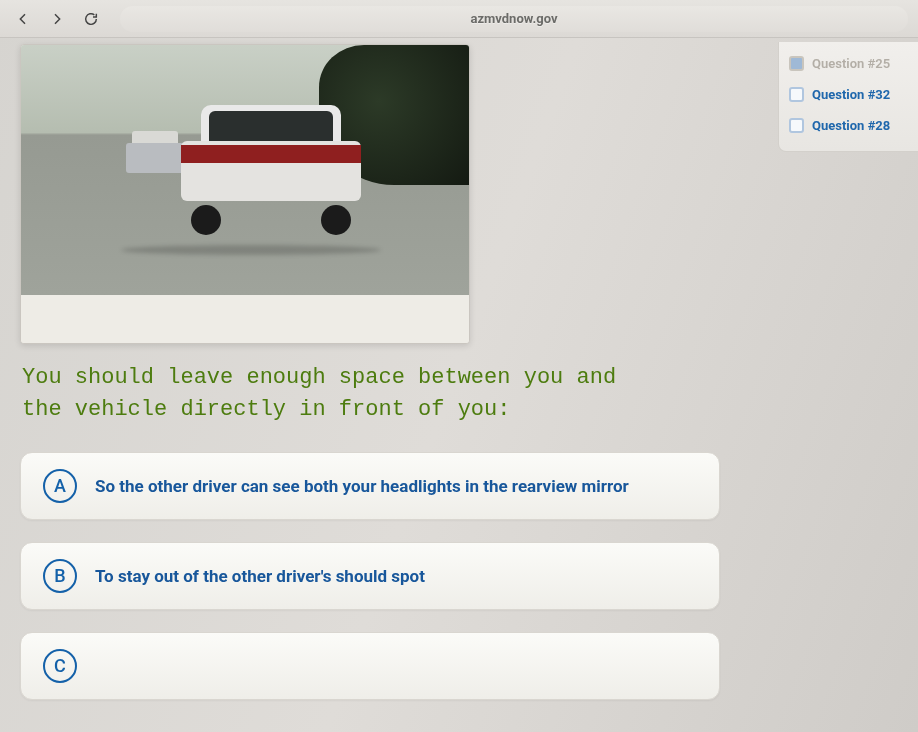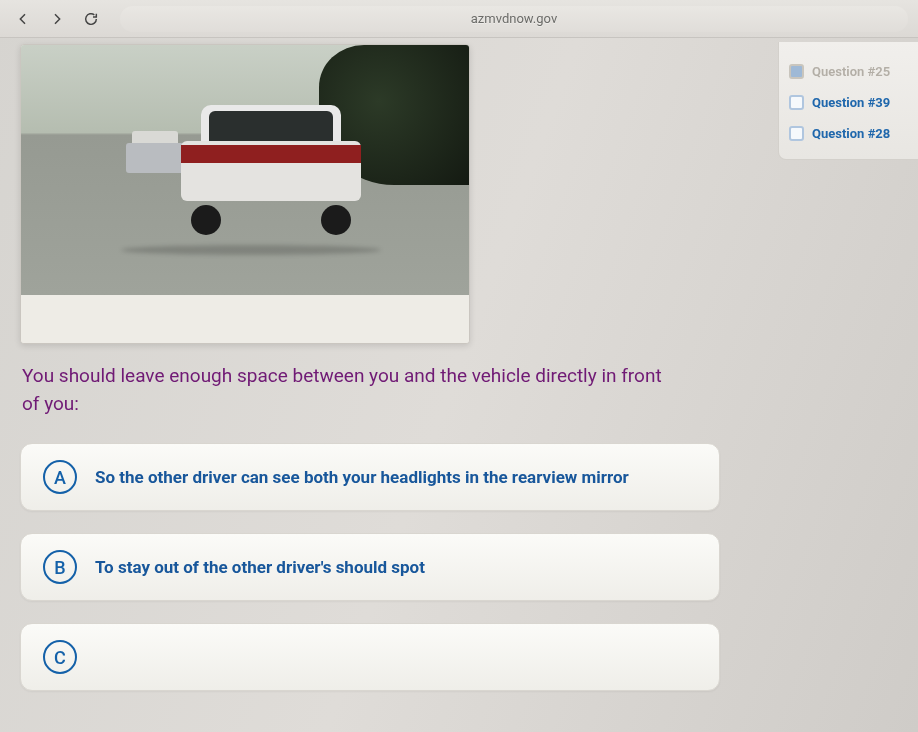--- a/index.html
+++ b/index.html
@@ -15,20 +15,21 @@
 
 
 .browser-bar {
   display: flex;
   align-items: center;
   padding: 6px 10px;
   background: linear-gradient(#e6e4e0, #dcd9d5);
   border-bottom: 1px solid #c7c4c0;
   height: 38px;
   gap: 8px;
+  font-weight: bold;
 }
 .nav-btn {
   width: 26px;
   height: 26px;
   display: flex;
   align-items: center;
   justify-content: center;
   color: #555;
   font-size: 16px;
   border-radius: 4px;
@@ -98,25 +99,26 @@
 .car-back {
   position:absolute; left:105px; top:86px; width:58px; height:50px;
 }
 .car-back .roof{position:absolute;top:0;left:6px;width:46px;height:14px;background:#d9d9d5;border-radius:3px 3px 0 0;}
 .car-back .body{position:absolute;top:12px;left:0;width:58px;height:30px;background:#b9bcc0;border-radius:3px;}
 .shadow{position:absolute;left:100px;bottom:40px;width:260px;height:10px;background:rgba(0,0,0,0.18);filter:blur(2px);border-radius:50%;}
 .img-strip{height:50px;background:#eeece6;}
 
 
 .question {
-  color: #701a75;
-  font-size: 19px;
+  color: #4d7c0f;
+  font-size: 22px;
   line-height: 1.45;
   margin: 8px 0 26px 2px;
   max-width: 640px;
+  font-family: Liberation Mono, monospace;
 }
 
 
 .option {
   display: flex;
   align-items: center;
   gap: 18px;
   background: linear-gradient(#fbfbf8,#efeee9);
   border: 1px solid #d9d6d0;
   border-radius: 12px;
@@ -145,21 +147,21 @@
 
 .sidebar {
   position: absolute;
   right: 0;
   top: 42px;
   width: 140px;
   background: linear-gradient(#f1efec,#e8e6e2);
   border-left: 1px solid #d3d0cb;
   border-bottom: 1px solid #d3d0cb;
   border-radius: 0 0 0 8px;
-  padding: 14px 6px 10px 8px;
+  padding: 6px 6px 10px 8px;
 }
 .qrow {
   display:flex; align-items:center; gap:8px;
   padding: 8px 2px;
   font-size: 13px;
   font-weight: 700;
 }
 .qrow.muted { color:#b3aea6; font-weight:600;}
 .qrow .cb {
   width:15px; height:15px; border:2px solid #b0c6df; border-radius:3px; background:#f6f9fc;
@@ -235,19 +237,19 @@
   </div>
 </div>
 
 <div class="sidebar">
   <div class="qrow muted">
     <div class="cb filled"></div>
     <span>Question #25</span>
   </div>
   <div class="qrow blue">
     <div class="cb"></div>
-    <span>Question #39</span>
+    <span>Question #32</span>
   </div>
   <div class="qrow blue">
     <div class="cb"></div>
     <span>Question #28</span>
   </div>
 </div>
 
 </body></html>

